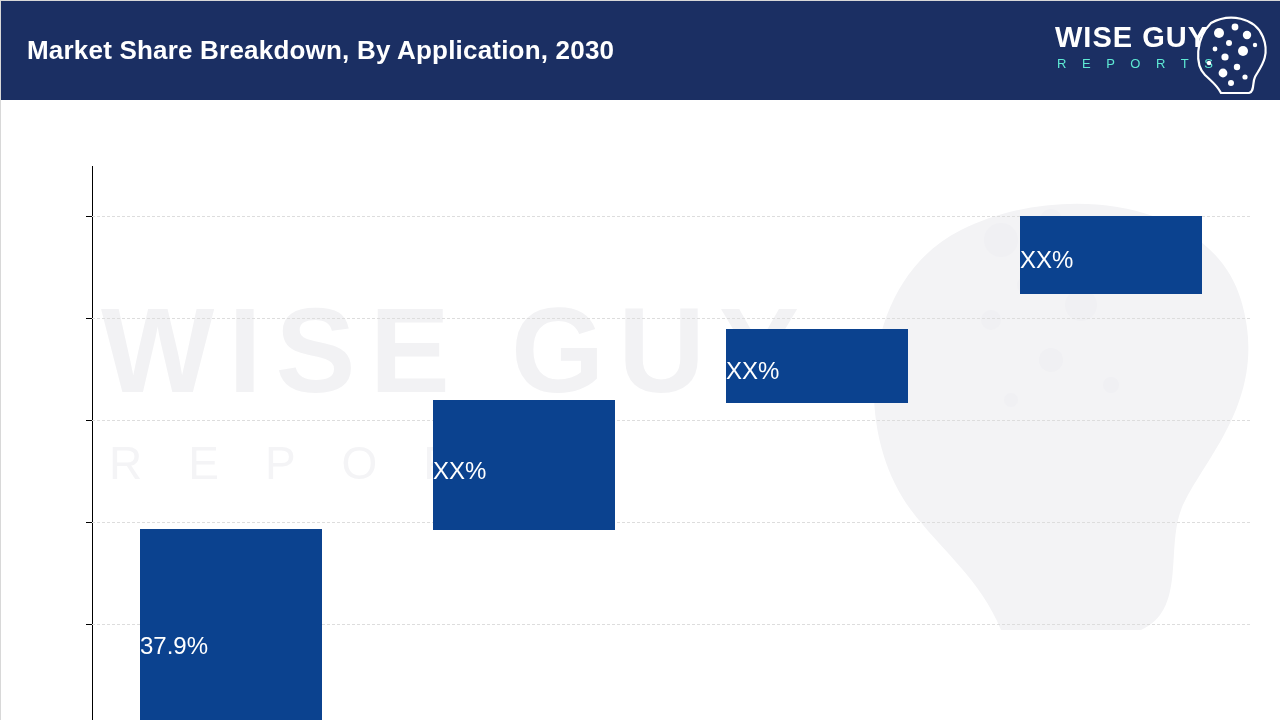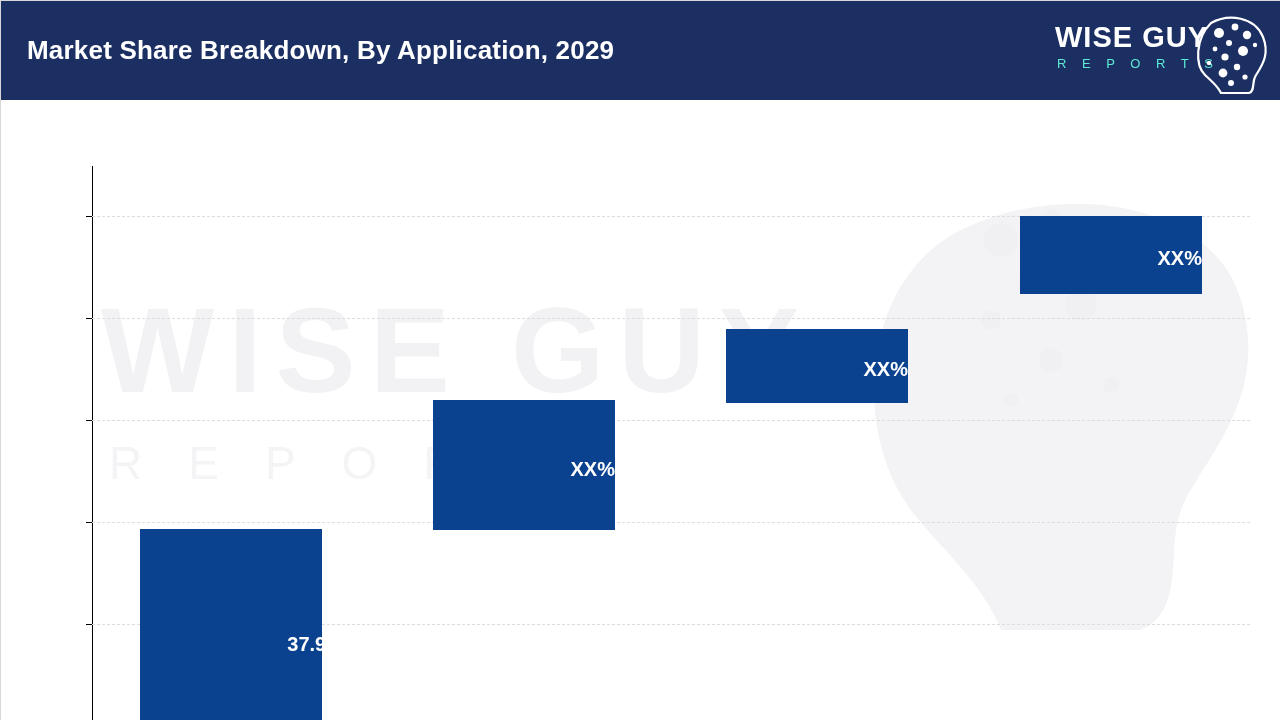--- a/index.html
+++ b/index.html
@@ -148,34 +148,34 @@
   }
   .bar {
     position: absolute;
     background: #0b428f;
     border: 1px solid #0b428f;
     box-sizing: border-box;
   }
   .bar-label {
     position: absolute;
     color: #ffffff;
-    font-size: 20px;
-    font-weight: bold;
-    white-space: nowrap;
-    text-align: right;
+    font-size: 24px;
+    font-weight: normal;
+    white-space: nowrap;
+    text-align: left;
     line-height: 1;
   }
 </style>
 </head>
 <body>
 
 <div class="page">
 
   <div class="header">
-    <div class="header-title">Market Share Breakdown, By Application, 2029</div>
+    <div class="header-title">Market Share Breakdown, By Application, 2030</div>
 
     <div class="logo">
       <div class="logo-text">WISE GUY</div>
       <div class="logo-sub">R E P O R T S</div>
       <div class="logo-mark">
         <svg width="92" height="88" viewBox="0 0 92 88" xmlns="http://www.w3.org/2000/svg">
           <path d="M30 12 C48 2, 74 6, 82 26 C90 46, 78 58, 74 66 C71 72, 74 80, 68 82 L40 82 C36 74, 30 70, 24 64 C14 54, 14 28, 30 12 Z" fill="none" stroke="#ffffff" stroke-width="2.2"></path>
           <circle cx="38" cy="22" r="5" fill="#ffffff"></circle>
           <circle cx="54" cy="16" r="3.4" fill="#ffffff"></circle>
           <circle cx="66" cy="24" r="4.2" fill="#ffffff"></circle>

